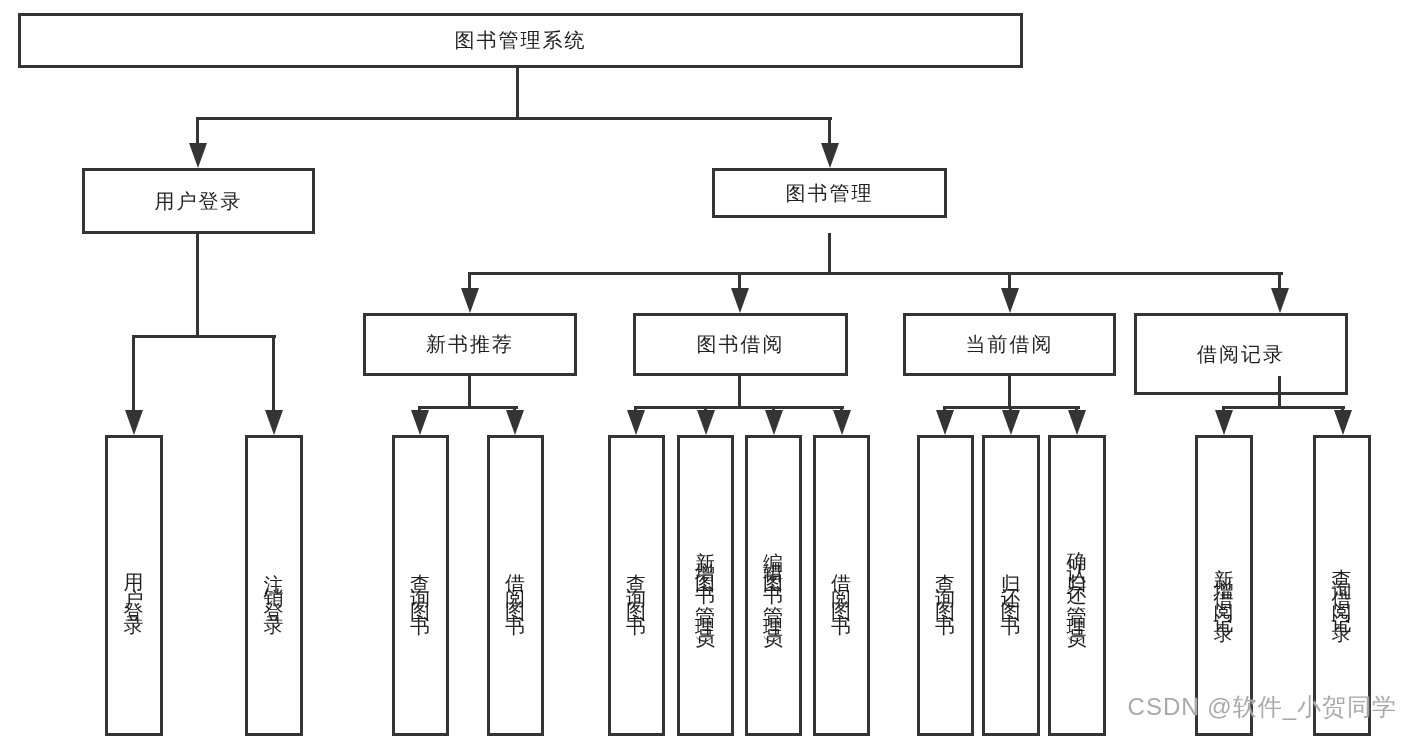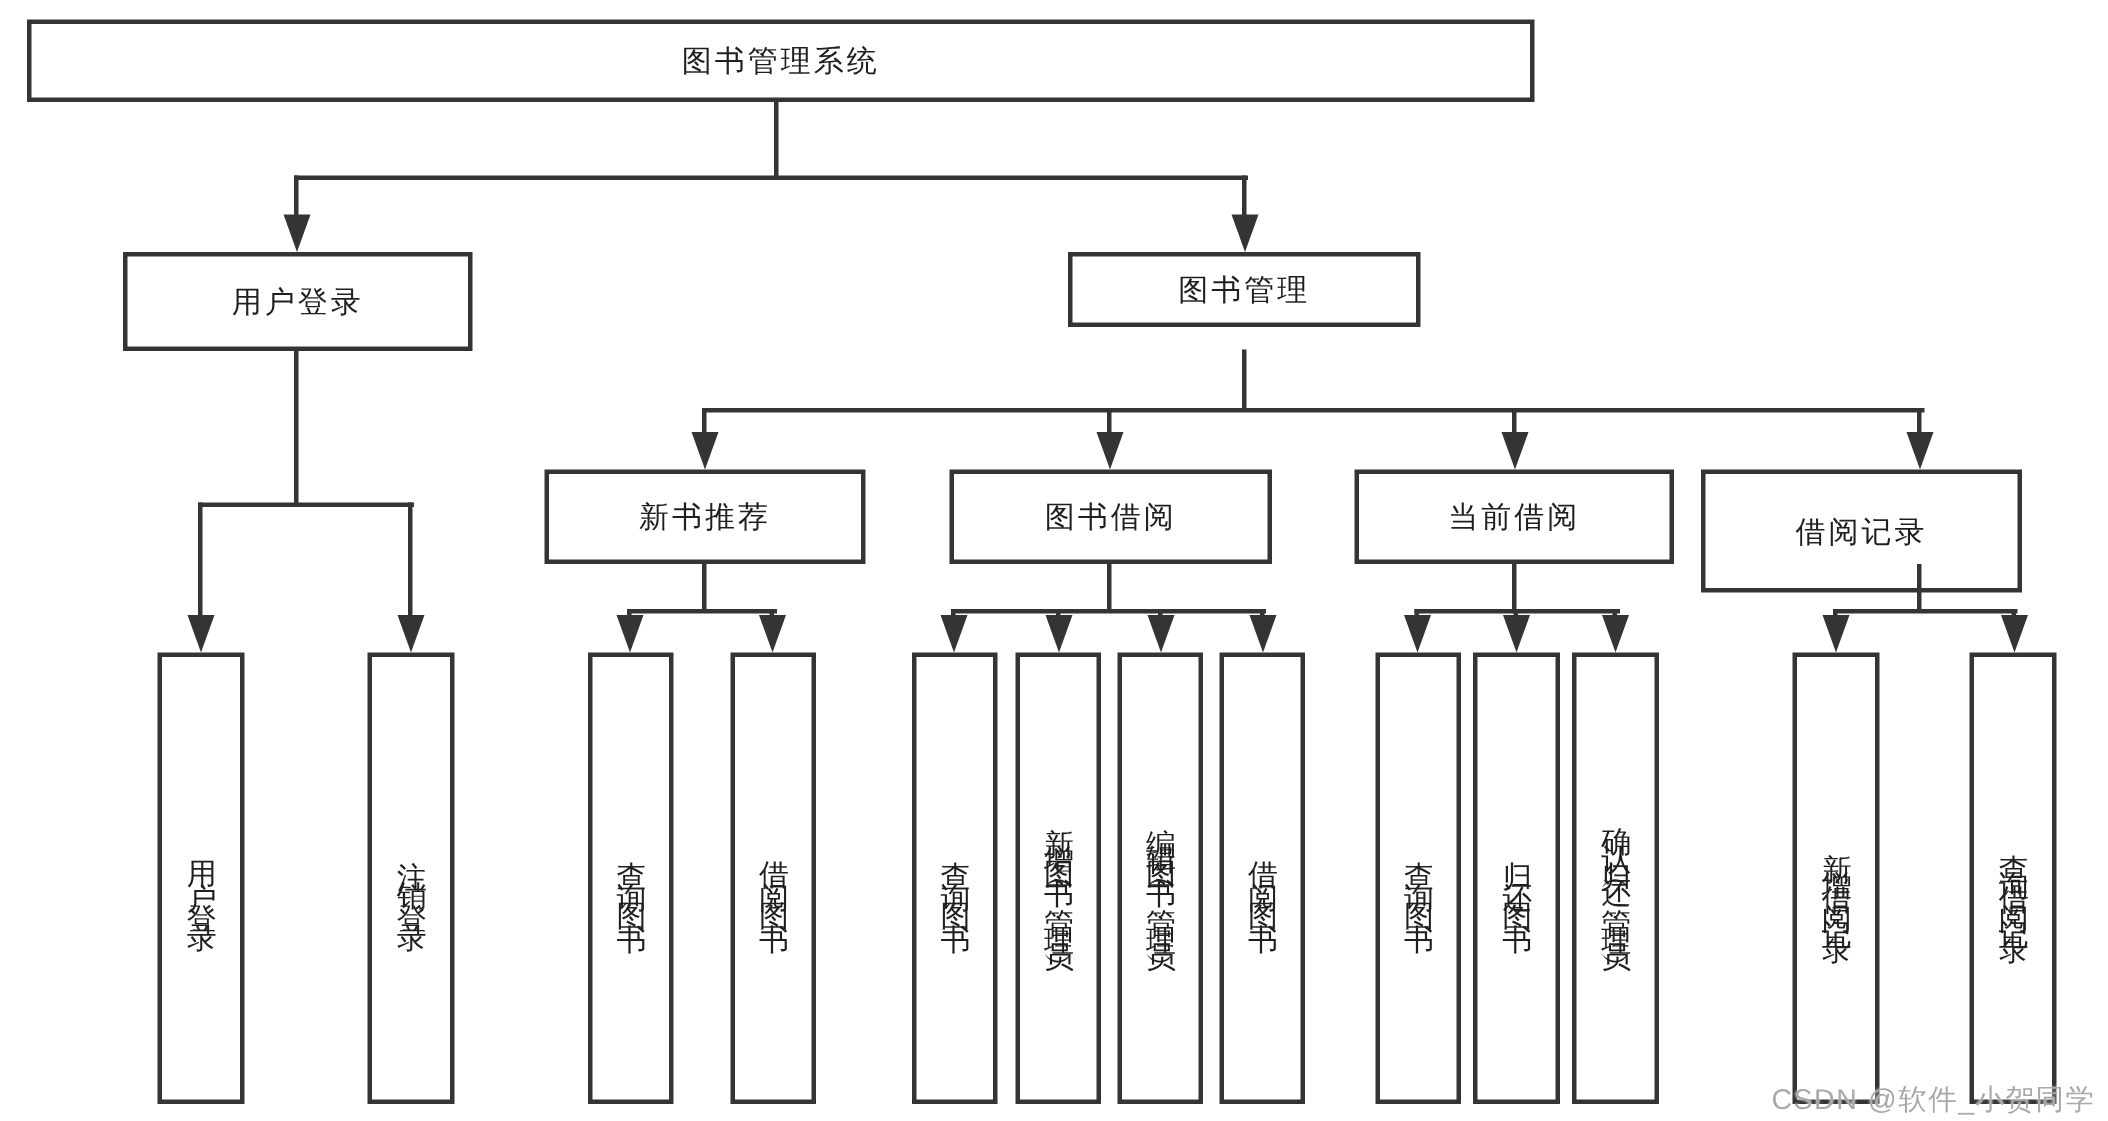--- a/index.html
+++ b/index.html
@@ -57,22 +57,22 @@
   .arrow{
     position:absolute;
     width:0;height:0;
     border-left:9px solid transparent;
     border-right:9px solid transparent;
     border-top:25px solid var(--line);
   }
   .watermark{
     position:absolute;
     right:8px;
-    bottom:1px;
-    font-size:19px;
+    bottom:24px;
+    font-size:24px;
     color:var(--watermark);
     letter-spacing:1px;
     text-shadow:0 0 2px #ffffff;
     pointer-events:none;
   }
 </style>
 </head>
 <body>
 
 <div class="canvas">

